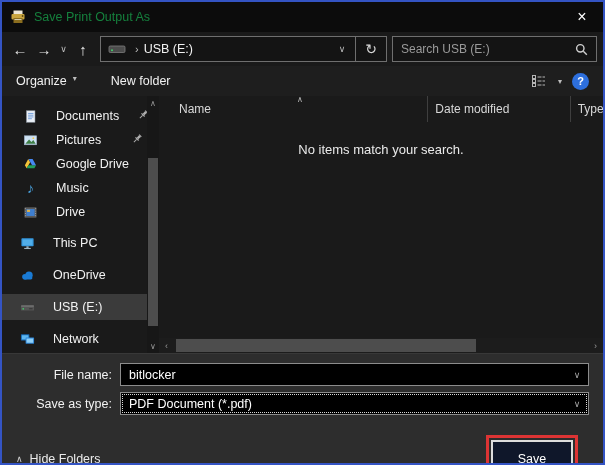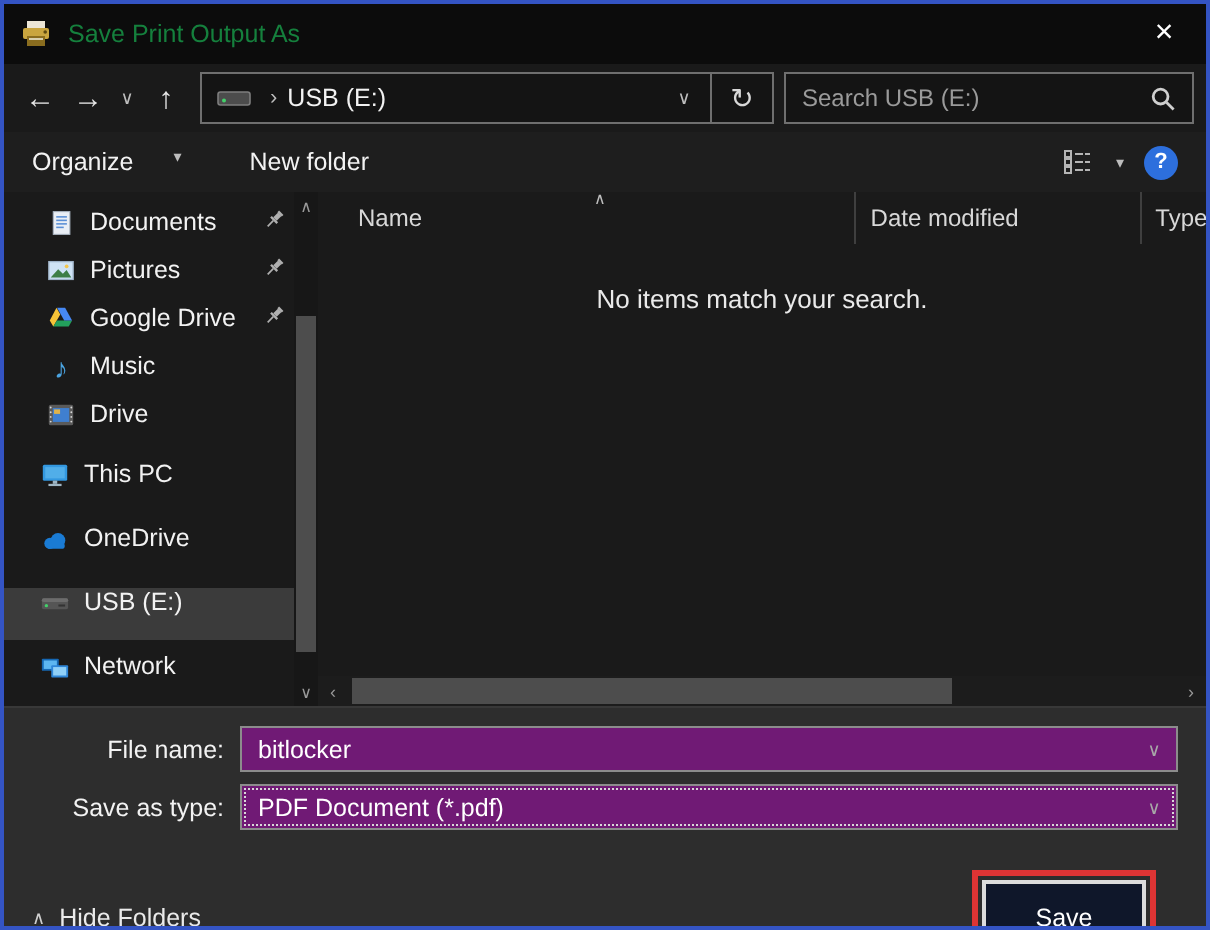--- a/index.html
+++ b/index.html
@@ -33,30 +33,30 @@
   .addressbar .spacer{ flex:1 1 auto; }
   .addressbar .dd{ width:26px; height:100%; display:flex; align-items:center; justify-content:center; color:#bdbdbd; font-size:9px; }
   .addressbar .sep{ width:1px; height:100%; background:#6f6f6f; }
   .addressbar .refresh{ width:30px; height:100%; display:flex; align-items:center; justify-content:center; color:#d8d8d8; font-size:14px; }
   .searchbox{ width:205px; height:26px; border:1px solid #6f6f6f; background:#141414; display:flex; align-items:center; padding:0 8px; }
   .searchbox input{ flex:1 1 auto; background:transparent; border:none; outline:none; color:#cfcfcf; font-size:12px; font-family:"Liberation Sans",sans-serif; }
   .searchbox input::placeholder{ color:#9a9a9a; }
 
   
   .toolbar{ height:30px; background:#1e1e1e; display:flex; align-items:center; padding:0 14px; flex:0 0 auto; }
-  .tool-item{ display:flex; align-items:flex-start; gap:20px; color:#f2f2f2; font-size:12.5px; margin-right:34px; }
+  .tool-item{ display:flex; align-items:flex-start; gap:6px; color:#f2f2f2; font-size:12.5px; margin-right:34px; }
   .tool-caret{ font-size:8px; color:#bdbdbd; }
   .toolbar .right{ margin-left:auto; display:flex; align-items:center; gap:10px; }
   .help-circle{ width:17px; height:17px; border-radius:50%; background:#2d6fdd; color:#ffffff; font-weight:bold;
     font-size:11px; display:flex; align-items:center; justify-content:center; }
 
   
   .body{ flex:1 1 auto; display:flex; background:#1a1a1a; overflow:hidden; }
   .sidebar{ width:145px; flex:0 0 auto; padding-top:8px; }
-  .side-item{ height:24px; display:flex; padding-left:21px; gap:7px; font-size:12.5px; color:#f2f2f2; white-space:nowrap; }
+  .side-item{ height:24px; display:flex; align-items:center; padding-left:21px; gap:18px; font-size:12.5px; color:#f2f2f2; white-space:nowrap; }
   .side-item.group{ height:26px; margin-top:6px; padding-left:18px; }
   .side-item.selected{ background:#3b3b3b; }
   .side-item .ic{ width:15px; height:15px; flex:0 0 auto; display:flex; align-items:center; justify-content:center; }
   .side-item .pin{ margin-left:auto; margin-right:4px; flex:0 0 auto; }
   .music-glyph{ color:#4aa3e0; font-size:14px; line-height:1; }
 
   .vscroll{ width:12px; flex:0 0 auto; background:#171717; display:flex; flex-direction:column; align-items:center; position:relative; }
   .vscroll .arr{ height:14px; display:flex; align-items:center; justify-content:center; color:#9a9a9a; font-size:8px; width:100%; }
   .vscroll .arr.bottom{ position:absolute; bottom:0; }
   .vscroll .thumb{ position:absolute; top:62px; left:1px; right:1px; height:168px; background:#4d4d4d; }
@@ -71,21 +71,21 @@
   .empty{ flex:1 1 auto; display:flex; justify-content:center; align-items:flex-start; padding-top:20px; color:#eaeaea; font-size:13px; }
   .hscroll{ height:15px; flex:0 0 auto; background:#1c1c1c; display:flex; align-items:stretch; }
   .hscroll .arr{ width:15px; display:flex; align-items:center; justify-content:center; color:#9a9a9a; font-size:9px; }
   .hscroll .track{ flex:1 1 auto; position:relative; }
   .hscroll .thumb{ position:absolute; top:1px; bottom:1px; left:2px; width:300px; background:#4d4d4d; }
 
   
   .footer{ height:110px; background:#2d2d2d; flex:0 0 auto; padding:9px 14px 0 0; border-top:1px solid #383838; }
   .frow{ display:flex; align-items:center; margin-bottom:6px; }
   .flabel{ width:118px; text-align:right; padding-right:8px; color:#f2f2f2; font-size:12.5px; flex:0 0 auto; }
-  .combo{ flex:1 1 auto; height:23px; background:#701a75; border:1px solid #8c8c8c; display:flex; align-items:center; padding:0 2px 0 8px; }
+  .combo{ flex:1 1 auto; height:23px; background:#000000; border:1px solid #8c8c8c; display:flex; align-items:center; padding:0 2px 0 8px; }
   .combo input{ flex:1 1 auto; background:transparent; border:none; outline:none; color:#ffffff; font-size:12.5px; font-family:"Liberation Sans",sans-serif; }
   .combo .caret{ color:#a8a8a8; font-size:9px; width:18px; text-align:center; }
   .combo.focus{ border:1px solid #8c8c8c; outline:1px dotted #d8d8d8; outline-offset:-3px; }
   .combo .val{ flex:1 1 auto; color:#ffffff; font-size:12.5px; white-space:nowrap; overflow:hidden; }
 
   .btnrow{ display:flex; align-items:center; margin-top:20px; padding-left:14px; }
   .hide-folders{ display:flex; align-items:center; gap:7px; color:#eaeaea; font-size:12.5px; }
   .hide-folders .chev{ font-size:9px; color:#cfcfcf; }
   .btnrow .grow{ flex:1 1 auto; }
   .save-highlight{ border:3px solid #dd3434; padding:2px; margin-right:11px; }

